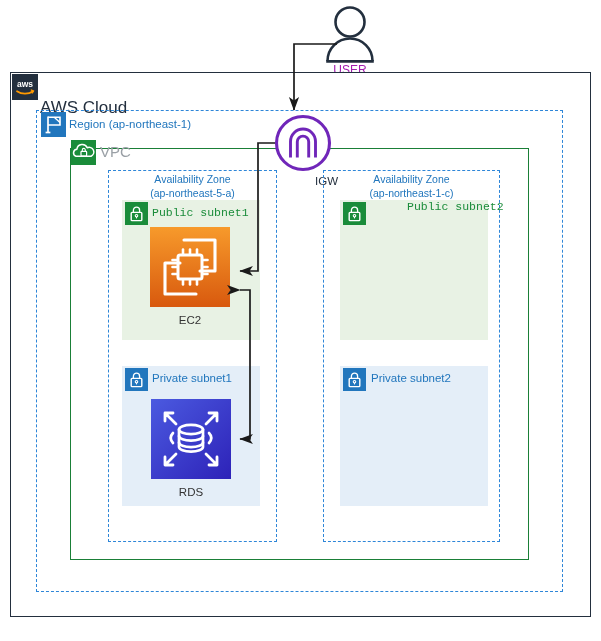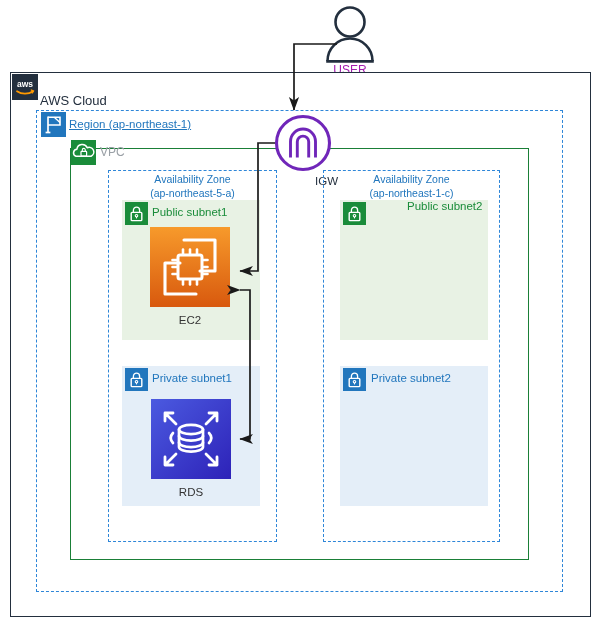--- a/index.html
+++ b/index.html
@@ -22,22 +22,22 @@
   .abs { position: absolute; box-sizing: border-box; }
 
   
   .aws-cloud {
     left: 10px; top: 72px; width: 581px; height: 545px;
     border: 1.6px solid #232f3e;
     background: #ffffff;
   }
   .aws-cloud-label {
     position: absolute;
-    left: 40px; top: 93px;
-    font-size: 13px;
+    left: 40px; top: 100px;
+    font-size: 17px;
     color: #232f3e;
     line-height: 16px;
     white-space: nowrap;
   }
   .aws-logo {
     position: absolute;
     left: 12px; top: 74px;
     width: 26px; height: 26px;
     background: #232f3e;
     display: flex;
@@ -51,39 +51,38 @@
     border: 1.6px dashed #2e86d8;
     background: transparent;
   }
   .region-label {
     position: absolute;
     left: 69px; top: 117px;
     font-size: 11.5px;
     color: #2176bd;
     line-height: 15px;
     white-space: nowrap;
-    text-decoration: underline;
   }
   .region-icon {
     position: absolute;
     left: 41px; top: 112px;
     width: 25px; height: 25px;
     background: #2176bd;
   }
 
   
   .vpc {
     left: 70px; top: 148px; width: 459px; height: 412px;
     border: 1.3px solid #1a7f37;
     background: transparent;
   }
   .vpc-label {
     position: absolute;
     left: 100px; top: 144px;
-    font-size: 12px;
+    font-size: 15px;
     color: #9aa0a6;
     line-height: 16px;
     white-space: nowrap;
   }
   .vpc-icon {
     position: absolute;
     left: 71px; top: 140px;
     width: 25px; height: 25px;
     background: #1a8c3a;
     display: flex;
@@ -127,21 +126,21 @@
   .subnet-icon-priv1 { left: 125px; top: 368px; }
   .subnet-icon-pub2  { left: 343px; top: 202px; }
   .subnet-icon-priv2 { left: 343px; top: 368px; }
 
   .subnet-label {
     position: absolute;
     font-size: 11.5px;
     line-height: 15px;
     white-space: nowrap;
   }
-  .subnet-label.pub  { color: #1a8c3a; }
+  .subnet-label.pub  { color: #1a8c3a; font-family: Liberation Mono, monospace; }
   .subnet-label.priv { color: #2176bd; }
   .subnet-label-pub1  { left: 152px; top: 205px; }
   .subnet-label-priv1 { left: 152px; top: 371px; }
   .subnet-label-pub2  { left: 371px; top: 199px; padding-left: 36px; }
   .subnet-label-priv2 { left: 371px; top: 371px; }
 
   
   .svc-icon {
     position: absolute;
     width: 80px; height: 80px;

